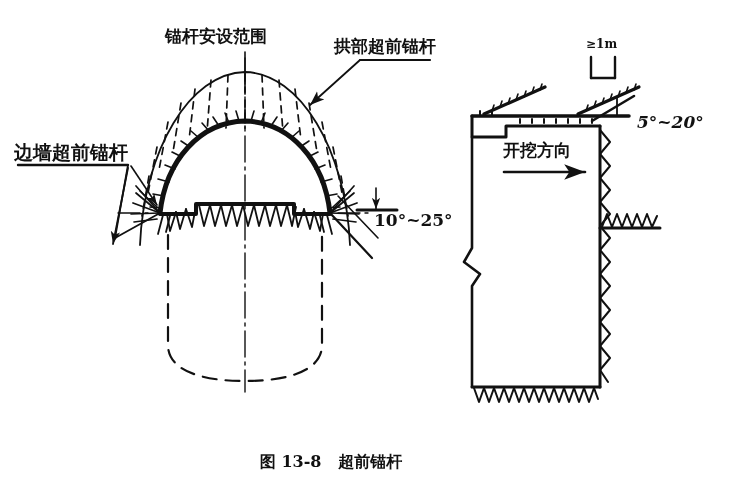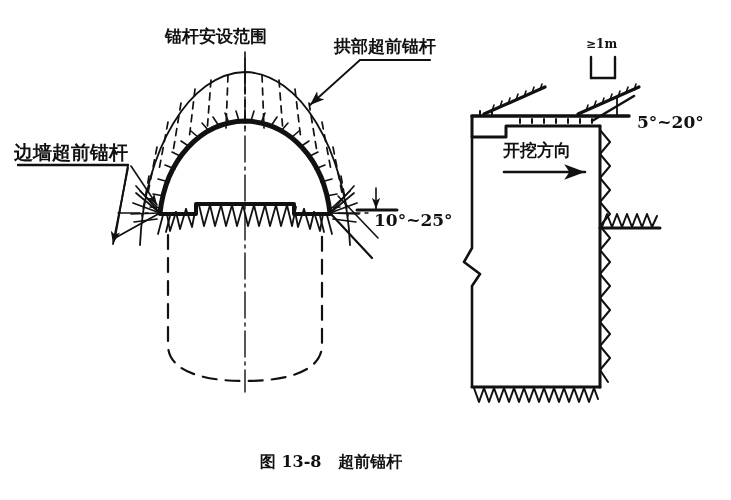--- a/index.html
+++ b/index.html
@@ -21,21 +21,21 @@
     white-space:nowrap;
     letter-spacing:0px;
     line-height:1;
     font-weight:700;
   }
   #lbl-bolt-range{ left:165px; top:28px; font-size:17px; }
   #lbl-crown-bolt{ left:318px; top:38px; font-size:17px;margin-left:16px; }
   #lbl-side-bolt{  left:14px;  top:143px; font-size:19px; }
   #lbl-angle-left{ left:374px; top:212px; font-size:17px; font-family:"DejaVu Serif","Liberation Serif",serif; }
   #lbl-dim-1m{     left:586px; top:38px;  font-size:12px; font-family:"DejaVu Serif","Liberation Serif",serif; }
-  #lbl-angle-right{left:637px; top:114px; font-size:17px; font-family:"DejaVu Serif","Liberation Serif",serif; }
+  #lbl-angle-right{left:637px; top:114px; font-size:17px; font-family:"DejaVu Serif","Liberation Serif",serif;font-style:italic; }
   #lbl-exc-dir{    left:503px; top:142px; font-size:17px; }
   #caption{
     position:absolute; left:0; top:452px; width:662px;
     text-align:center; font-size:16px; font-weight:700; color:#111;
     font-family:"DejaVu Sans","Liberation Sans",sans-serif;
   }
   #caption .num{ font-family:"DejaVu Serif","Liberation Serif",serif; }
 </style>
 </head>
 <body>

